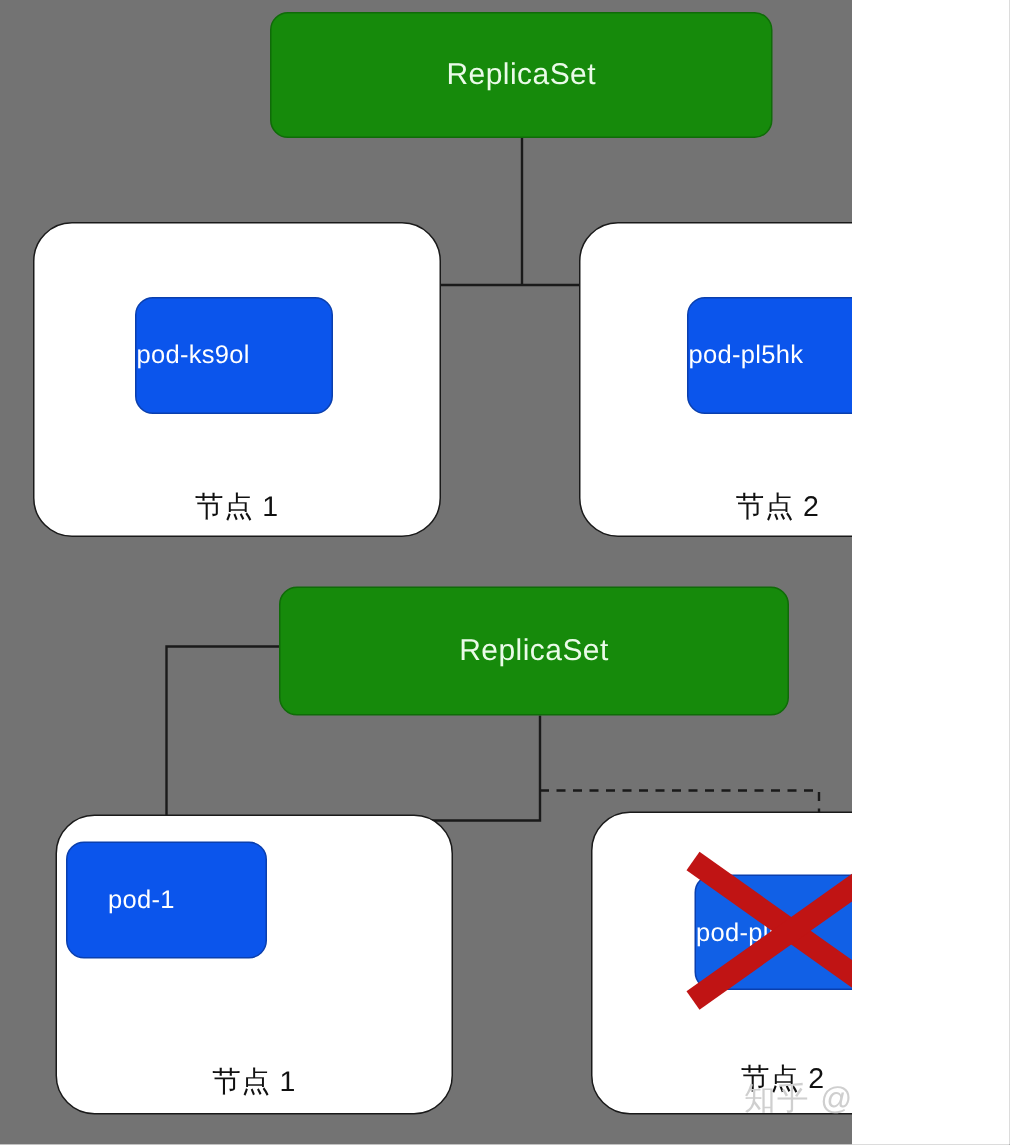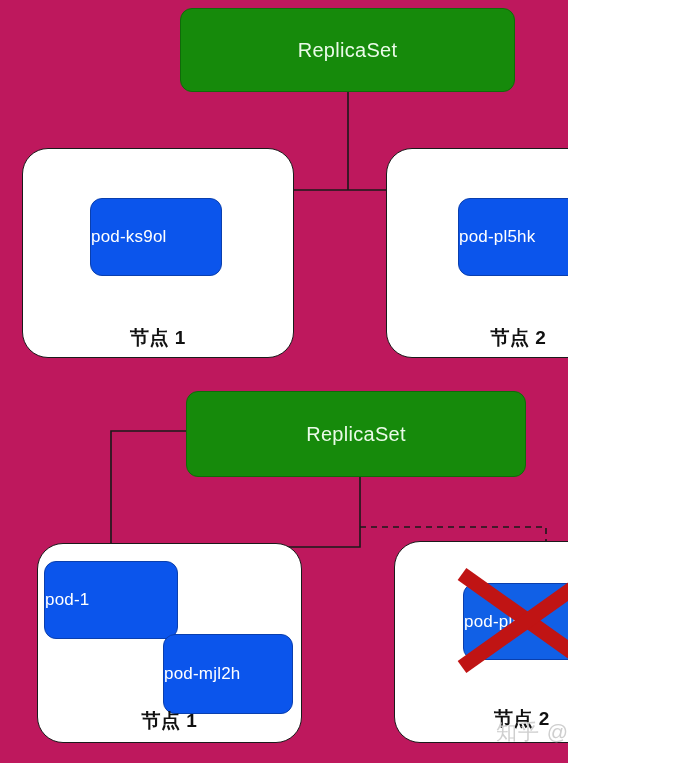--- a/index.html
+++ b/index.html
@@ -8,42 +8,42 @@
     padding: 0;
     background: #ffffff;
   }
   body {
     font-family: "Liberation Sans", "DejaVu Sans", sans-serif;
   }
   #canvas {
     position: relative;
     width: 568px;
     height: 763px;
-    background: #be185d;
+    background: #737373;
     overflow: hidden;
   }
   svg.wires {
     position: absolute;
     left: 0;
     top: 0;
     width: 673px;
     height: 763px;
     pointer-events: none;
   }
   .node-box {
     position: absolute;
     box-sizing: border-box;
     border: 1.6px solid #1a1a1a;
     border-radius: 26px;
     background: #ffffff;
   }
   .node-label {
     position: absolute;
     font-size: 19px;
-    font-weight: bold;
+    font-weight: normal;
     color: #111111;
     letter-spacing: 0.5px;
     white-space: nowrap;
     text-align: center;
   }
   .rs-box {
     position: absolute;
     box-sizing: border-box;
     background: #168a0b;
     border: 1.4px solid #0f6b08;
@@ -132,25 +132,22 @@
     <span>pod-pl5hk</span>
   </div>
   <div class="node-label" style="left:386px; top:325px; width:265px;">节点 2</div>
 
   <div class="rs-box" style="left:186px; top:391px; width:340px; height:86px;">
     <span>ReplicaSet</span>
   </div>
 
   <div class="node-box" style="left:37px; top:543px; width:265px; height:200px;">
   </div>
-  <div class="pod-box" style="left:44px; top:561px; width:134px; height:78px;">
+  <div class="pod-box" style="left:44px; top:561px; width:134px; height:78px;padding-left:27px;">
     <span>pod-1</span>
-  </div>
-  <div class="pod-box" style="left:163px; top:634px; width:130px; height:80px;">
-    <span>pod-mjl2h</span>
   </div>
   <div class="node-label" style="left:37px; top:708px; width:265px;">节点 1</div>
 
   <div class="node-box" style="left:394px; top:541px; width:256px; height:202px;">
   </div>
   <div class="pod-box pod-dead" style="left:463px; top:583px; width:127px; height:77px;">
     <span>pod-pl5hk</span>
   </div>
   <svg class="killmark" style="left:449px; top:566px; width:157px; height:110px;" viewBox="0 0 157 110" xmlns="http://www.w3.org/2000/svg">
     <line x1="13" y1="8" x2="144" y2="101" stroke="#c01414" stroke-width="15" stroke-linecap="butt"></line>

